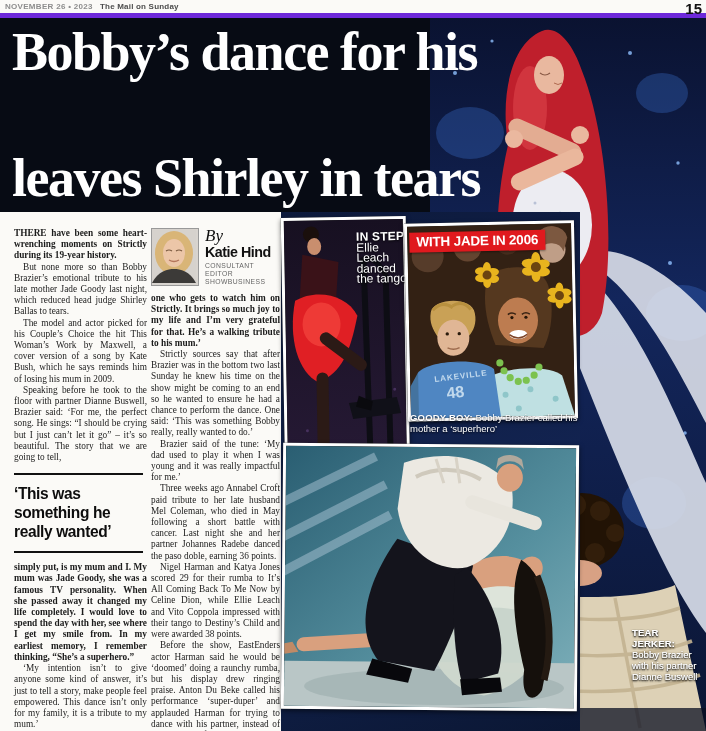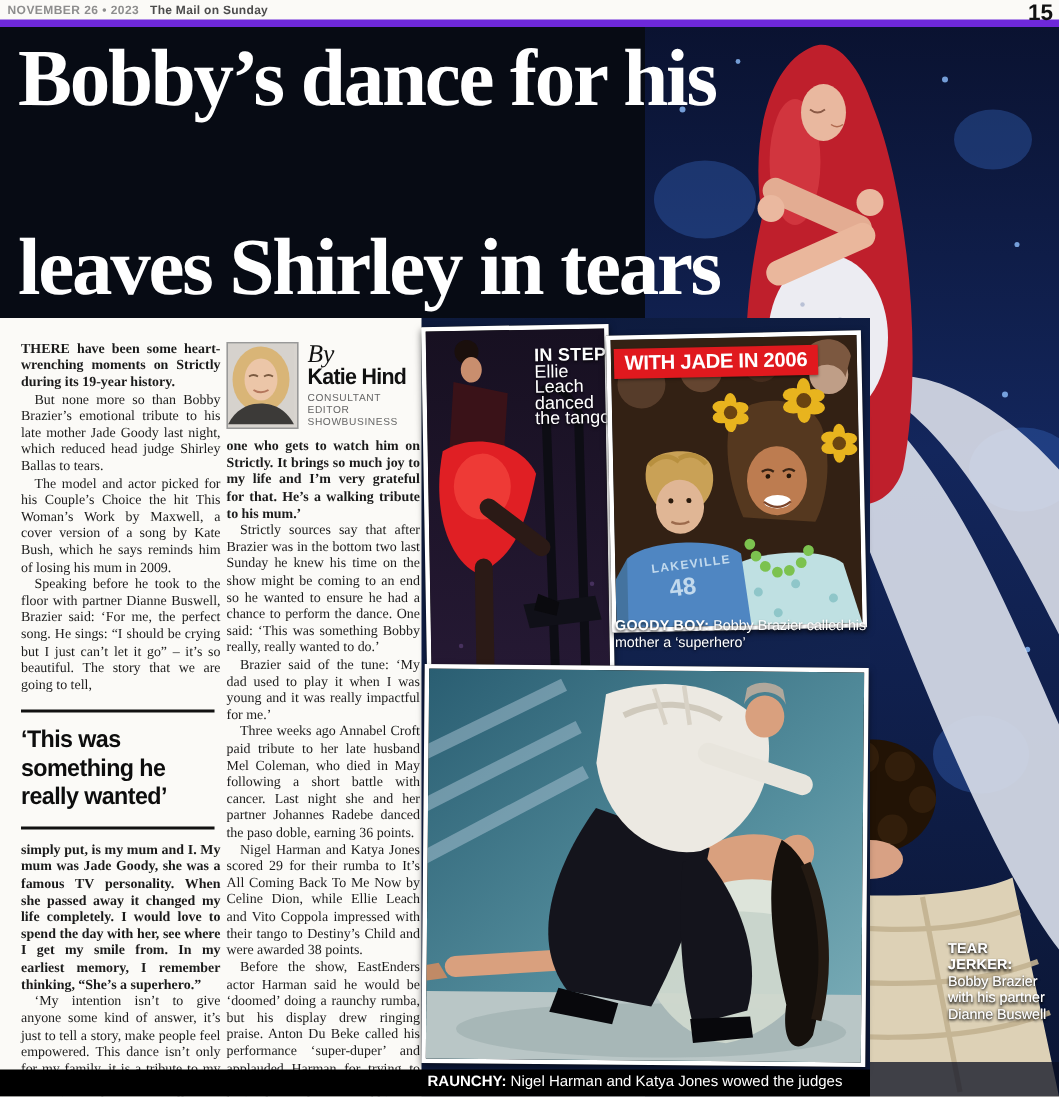--- a/index.html
+++ b/index.html
@@ -385,23 +385,18 @@
       <path d="M130,30 C150,20 175,20 195,32" stroke="#cfc9bc" stroke-width="4" fill="none"></path>
       <path d="M150,12 l8,24 M170,10 l4,26" stroke="#d8d2c6" stroke-width="3"></path>
 
       <rect x="178" y="58" width="80" height="14" rx="7" fill="#e8e5dd" transform="rotate(18 218 65)"></rect>
 
       <ellipse cx="224" cy="30" rx="13" ry="14" fill="#d9a07e"></ellipse>
       <path d="M210,22 a15,13 0 0 1 28,0 l-2,-10 a16,12 0 0 0 -24,-1 Z" fill="#b0a89c"></path>
     </svg>
   </div>
 
-  <div class="bottombar">
-    <div class="cap-raunchy">
-      <b>RAUNCHY:</b><span> Nigel Harman and Katya Jones wowed the judges</span>
-    </div>
-  </div>
 
   <div class="caption-overlay cap-tear" style="position:absolute;">
     <b>TEAR JERKER:</b><span> Bobby Brazier with his partner Dianne Buswell</span>
   </div>
 
 </div>
 
 </body></html>

